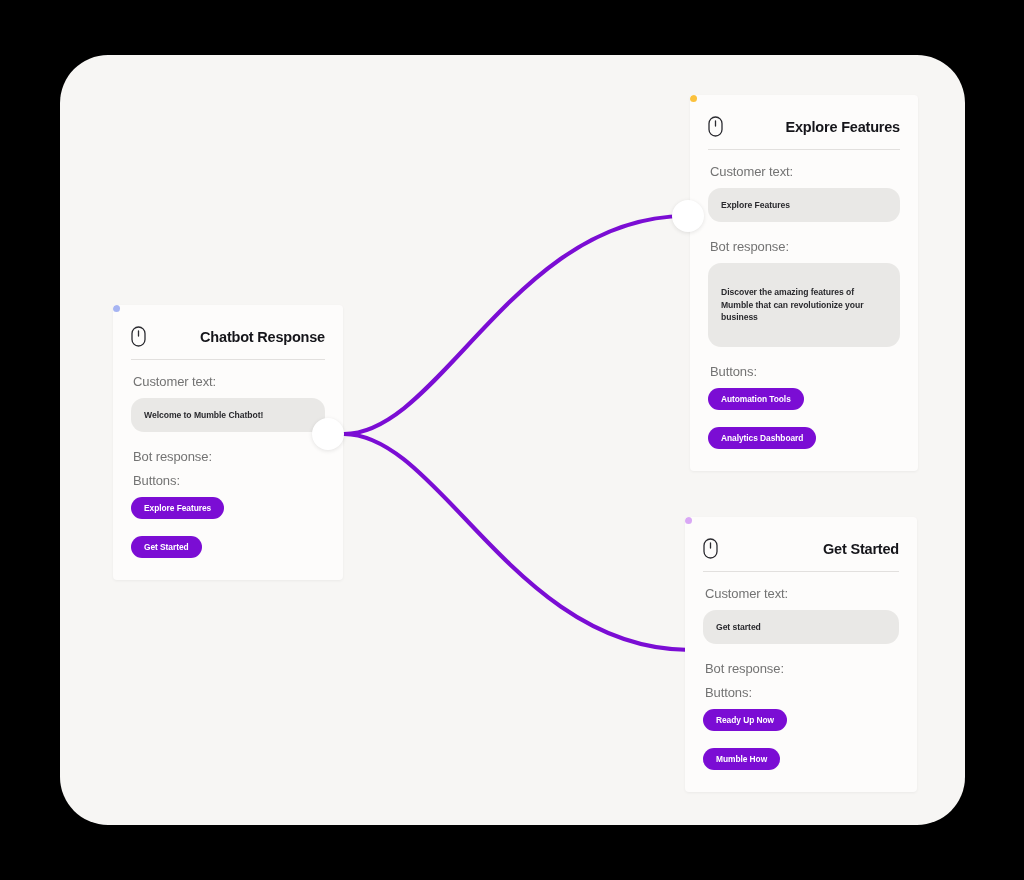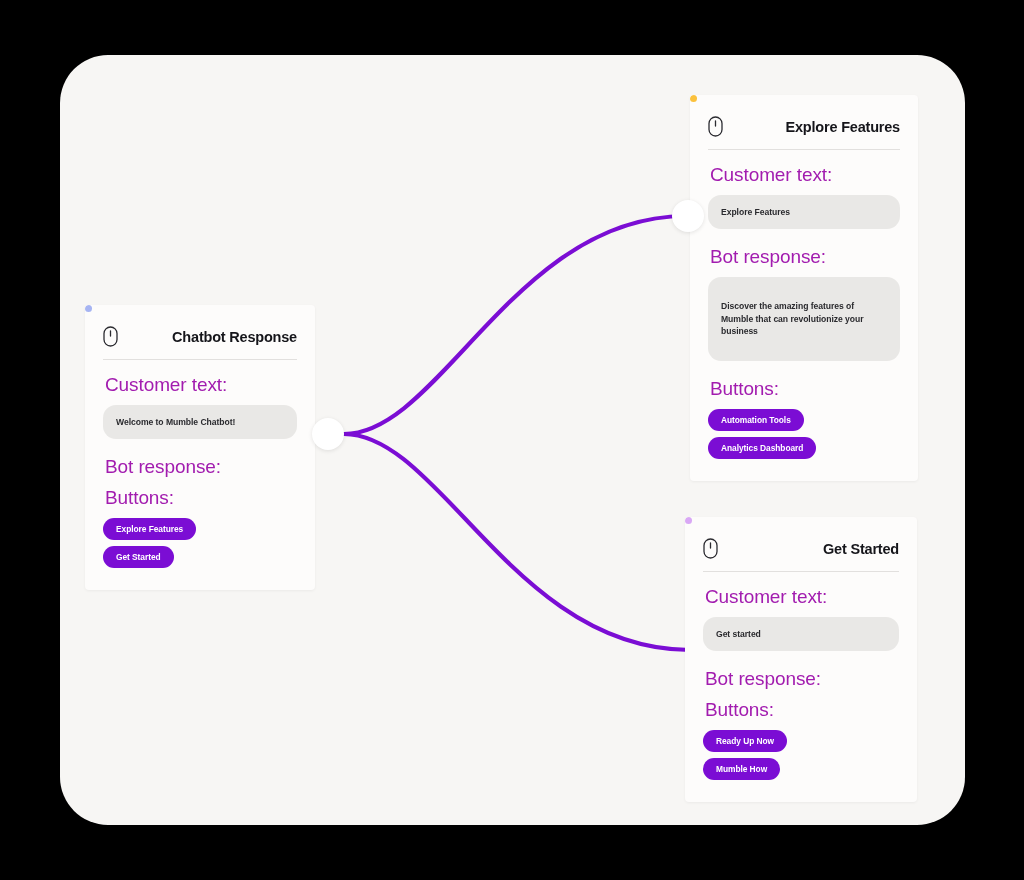--- a/index.html
+++ b/index.html
@@ -77,22 +77,22 @@
     color: #15151a;
     letter-spacing: -0.2px;
     text-align: right;
   }
   .node-divider {
     height: 1px;
     background: #E2E0DE;
     margin: 0 0 14px 0;
   }
   .field-label {
-    font-size: 19px;
-    color: #a21caf;
+    font-size: 13px;
+    color: #737373;
     margin: 0 0 9px 2px;
     letter-spacing: -0.1px;
   }
   .bubble {
     background: #E9E8E6;
     border-radius: 13px;
     padding: 23px 13px;
     font-size: 8.6px;
     line-height: 1.45;
     color: #2a2a2e;
@@ -100,21 +100,21 @@
     margin-bottom: 17px;
     letter-spacing: -0.05px;
   }
   .bubble.single {
     padding: 11px 13px;
   }
   .btn-list {
     display: flex;
     flex-direction: column;
     align-items: flex-start;
-    gap: 6px;
+    gap: 17px;
   }
   .chip {
     background: #7B0DD4;
     color: #ffffff;
     font-size: 8.4px;
     font-weight: bold;
     border-radius: 20px;
     padding: 6px 13px;
     letter-spacing: -0.05px;
     white-space: nowrap;
@@ -136,21 +136,21 @@
 <body>
 
 <div id="stage">
   <div id="canvas">
 
     <svg id="edges" viewBox="0 0 905 770" xmlns="http://www.w3.org/2000/svg">
       <path d="M 284 379 C 380 379 455 161 626 161" fill="none" stroke="#7B0DD4" stroke-width="4.2" stroke-linecap="round"></path>
       <path d="M 284 379 C 380 379 455 595 630 595" fill="none" stroke="#7B0DD4" stroke-width="4.2" stroke-linecap="round"></path>
     </svg>
 
-    <div class="node" style="left:25px; top:250px; width:230px;">
+    <div class="node" style="left:53px; top:250px; width:230px;">
       <div class="node-bar" style="background:#A6B4F2;"></div>
       <div class="node-body">
         <div class="node-head">
           <span class="mouse-icon">
             <svg viewBox="0 0 15 21" width="15" height="21" xmlns="http://www.w3.org/2000/svg">
               <rect x="1" y="1" width="13" height="19" rx="6.5" ry="6.5" fill="none" stroke="#2b2b30" stroke-width="1.3"></rect>
               <line x1="7.5" y1="5" x2="7.5" y2="10" stroke="#2b2b30" stroke-width="1.3" stroke-linecap="round"></line>
             </svg>
           </span>
           <span class="node-title">Chatbot Response</span>

